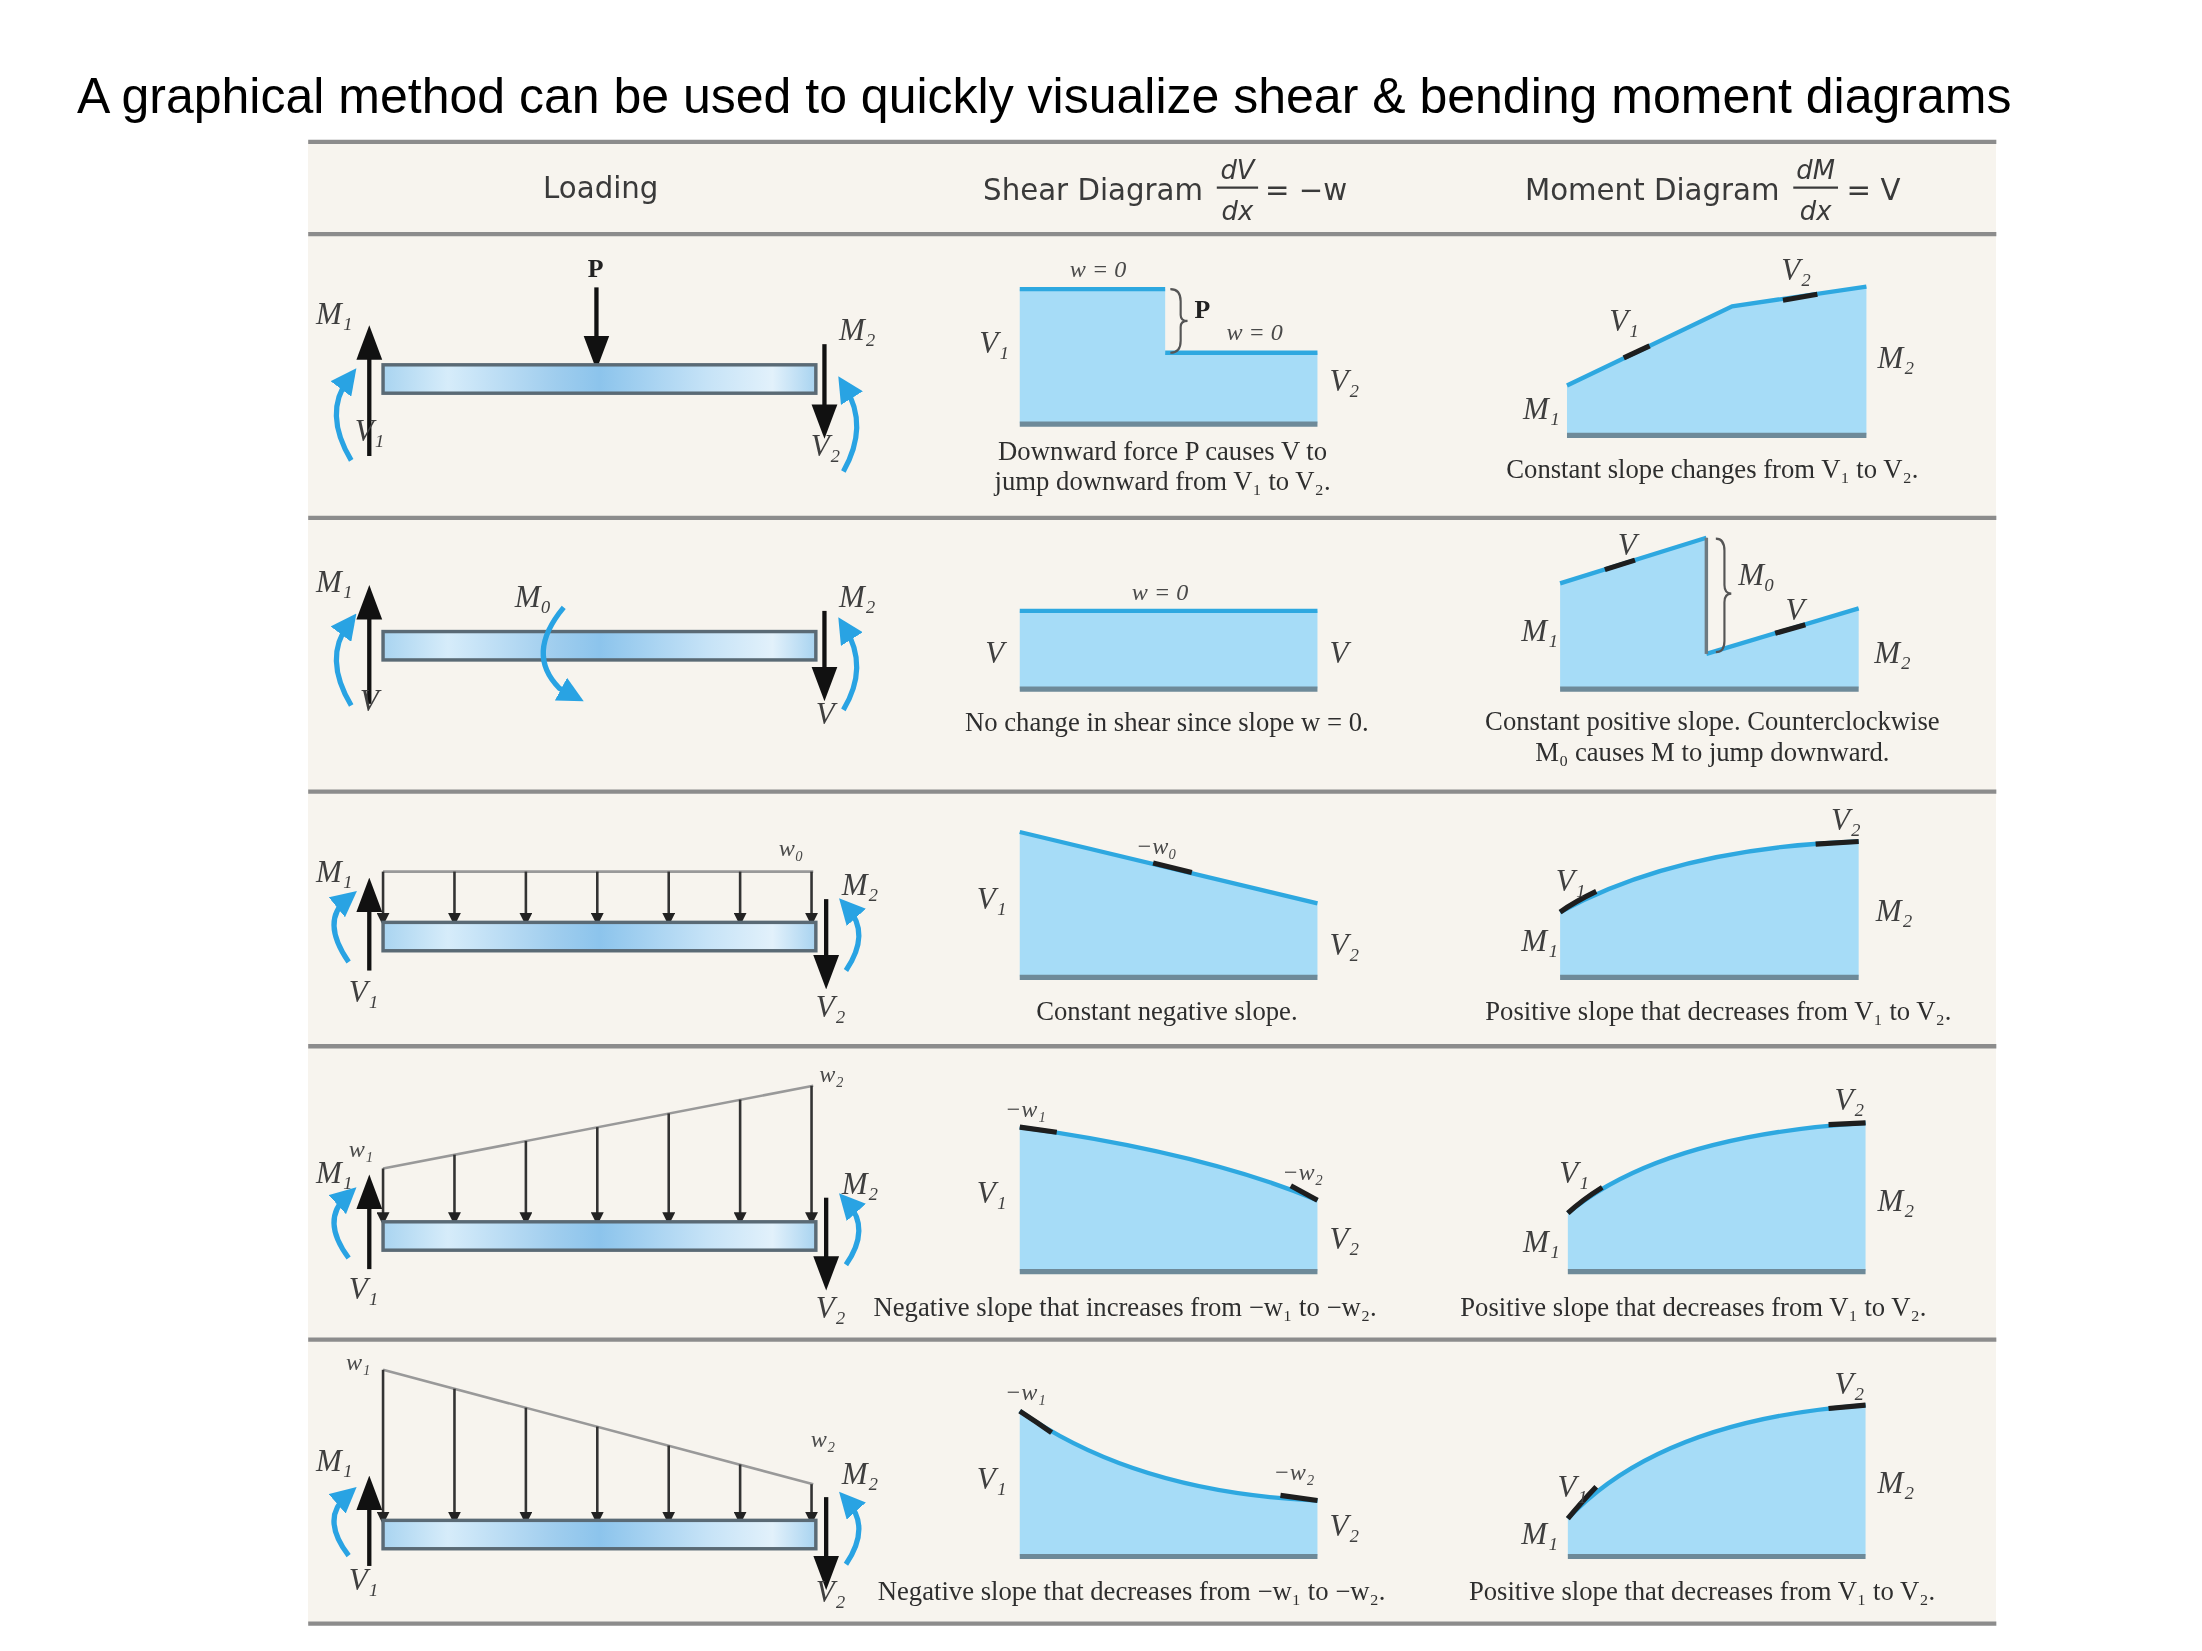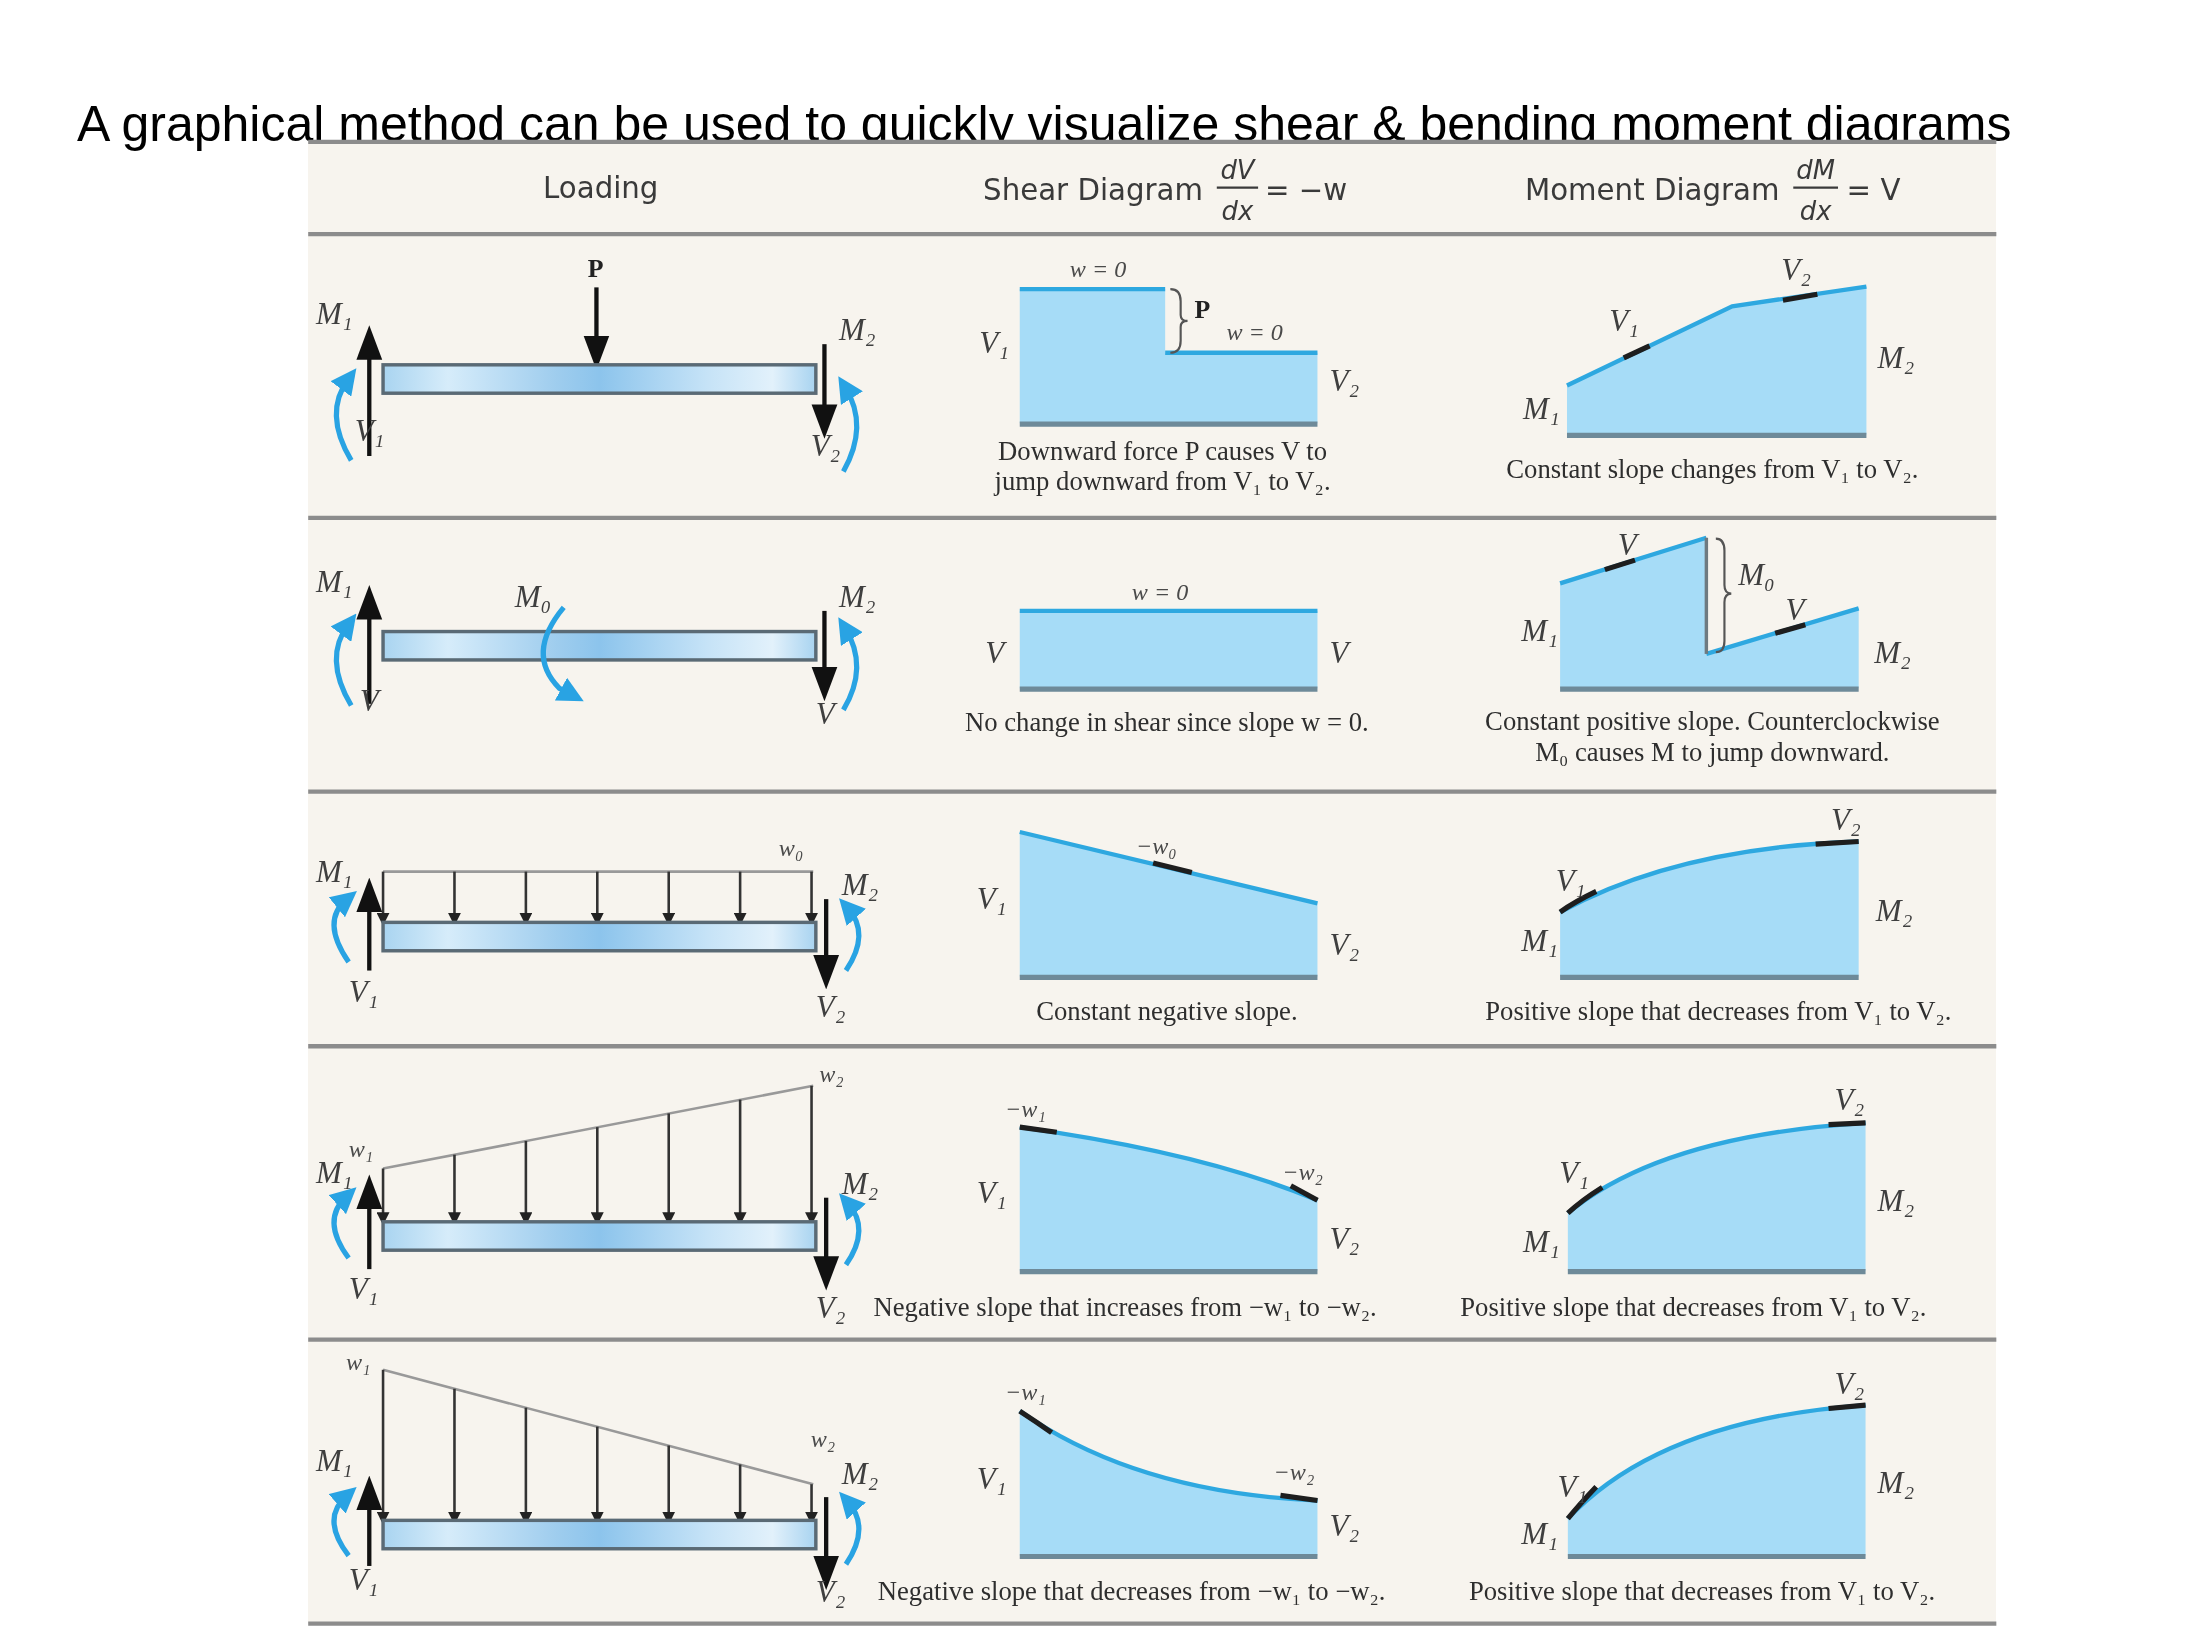--- a/index.html
+++ b/index.html
@@ -1,17 +1,17 @@
 <!DOCTYPE html>
 <html style="font-size:13.8px"><head>
 <meta charset="utf-8">
 <style>
   html,body{margin:0;padding:0;background:#ffffff;}
   body{width:2203px;height:1652px;position:relative;overflow:hidden;}
-  #title{position:absolute;left:77px;top:67px;font-family:"Liberation Sans",sans-serif;font-size:50px;color:#000;white-space:nowrap;margin-top:28px;}
+  #title{position:absolute;left:77px;top:67px;font-family:"Liberation Sans",sans-serif;font-size:50px;color:#000;white-space:nowrap;}
   #table-panel{position:absolute;left:308px;top:141px;width:1688px;height:1483px;background:#f7f4ee;}
   svg{position:absolute;left:0;top:0;}
   .hdr{font-family:"DejaVu Sans",sans-serif;font-size:34px;fill:#3a3a3a;}
   .hdr-frac{font-family:"DejaVu Sans",sans-serif;font-size:30px;fill:#3a3a3a;font-style:italic;}
   .lbl{font-family:"Liberation Serif",serif;font-size:36px;fill:#3f3f3f;font-style:italic;}
   .lbl-sm{font-family:"Liberation Serif",serif;font-size:28px;fill:#4a4a4a;font-style:italic;}
   .lbl-b{font-family:"Liberation Serif",serif;font-size:30px;fill:#222;font-weight:bold;}
   .cap{font-family:"Liberation Serif",serif;font-size:31px;fill:#2e2e2e;}
   .rule{stroke:#8c8c8c;stroke-width:5;}
   .fill{fill:#a6dcf7;}

